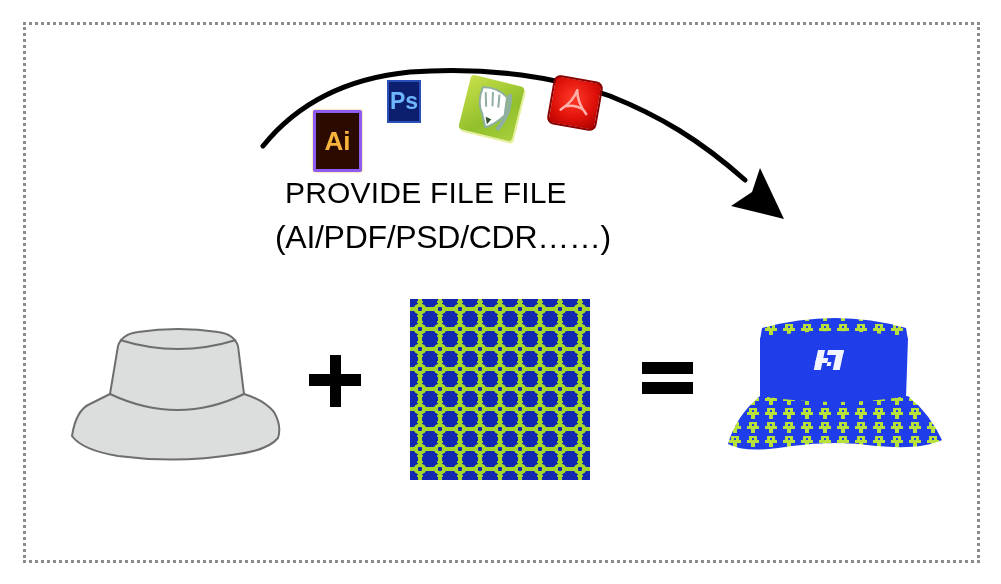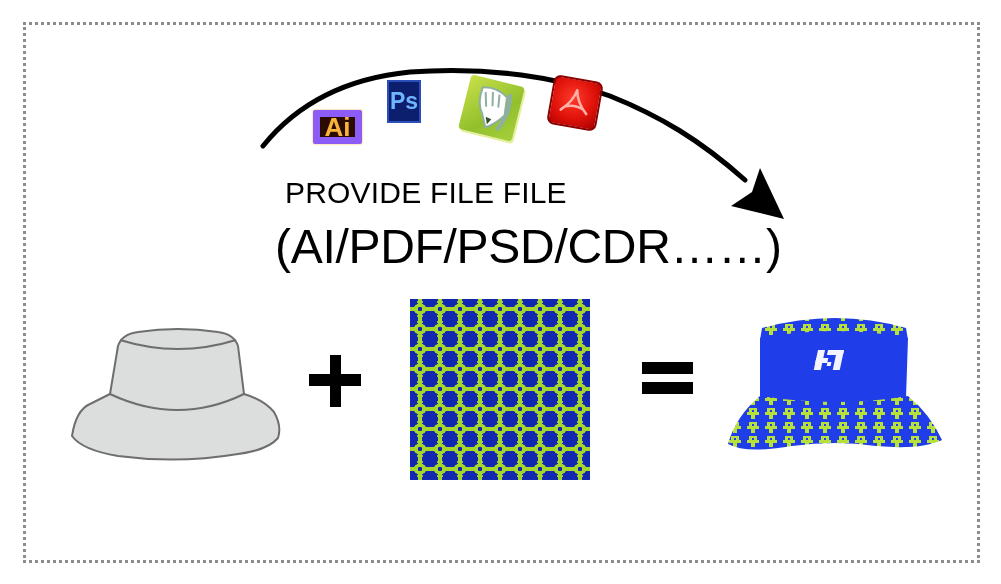--- a/index.html
+++ b/index.html
@@ -8,22 +8,22 @@
 
   .frame {
     position: absolute; left: 23px; top: 22px; width: 957px; height: 541px;
     border: 3px dotted #8c8c8c;
   }
 
   .arc-layer { position: absolute; left: 0; top: 0; width: 1001px; height: 584px; pointer-events: none; }
 
   .app-icon { position: absolute; display: flex; align-items: center; justify-content: center; }
   .icon-ai {
-    left: 313px; top: 110px; width: 49px; height: 34px;
-    background: #2b0a00; border: 7px solid #8b5cf6; border-radius: 2px;
+    left: 313px; top: 110px; width: 49px; height: 62px;
+    background: #2b0a00; border: 3px solid #8b5cf6; border-radius: 2px;
     color: #f7b43a; font-size: 26px; font-weight: bold; font-family: "Liberation Sans", sans-serif;
     box-shadow: 0 0 2px #f5a623;
   }
   .icon-ps {
     left: 387px; top: 80px; width: 34px; height: 43px;
     background: #0b1f6e; border: 2px solid #2a4fb8;
     color: #6fb6ff; font-size: 23px; font-weight: bold;
   }
   .icon-cdr {
     left: 464px; top: 80px; width: 55px; height: 56px;
@@ -38,21 +38,21 @@
     background: radial-gradient(circle at 45% 40%, #ff3a2a 0%, #e0120a 55%, #a80000 100%);
     border-radius: 7px;
     border: 2px solid #8b0000;
   }
 
   .caption {
     position: absolute; left: 285px; width: 420px; color: #000;
     font-family: "Liberation Sans", sans-serif; white-space: nowrap;
   }
   .caption-line1 { top: 176px; font-size: 30px; letter-spacing: 0.2px; }
-  .caption-line2 { top: 219px; left: 275px; font-size: 48px; letter-spacing: -0.3px; text-align: right; }
+  .caption-line2 { top: 219px; left: 275px; font-size: 32px; letter-spacing: -0.3px; }
 
   .blank-hat { position: absolute; left: 68px; top: 318px; width: 220px; height: 144px; }
 
   .plus { position: absolute; left: 309px; top: 355px; width: 52px; height: 52px; }
   .plus .h { position: absolute; left: 0; top: 19px; width: 52px; height: 12px; background: #000; }
   .plus .v { position: absolute; left: 21px; top: 0; width: 11px; height: 52px; background: #000; }
 
   .pattern {
     position: absolute; left: 410px; top: 299px; width: 180px; height: 181px;
     background-color: #1228b0;

